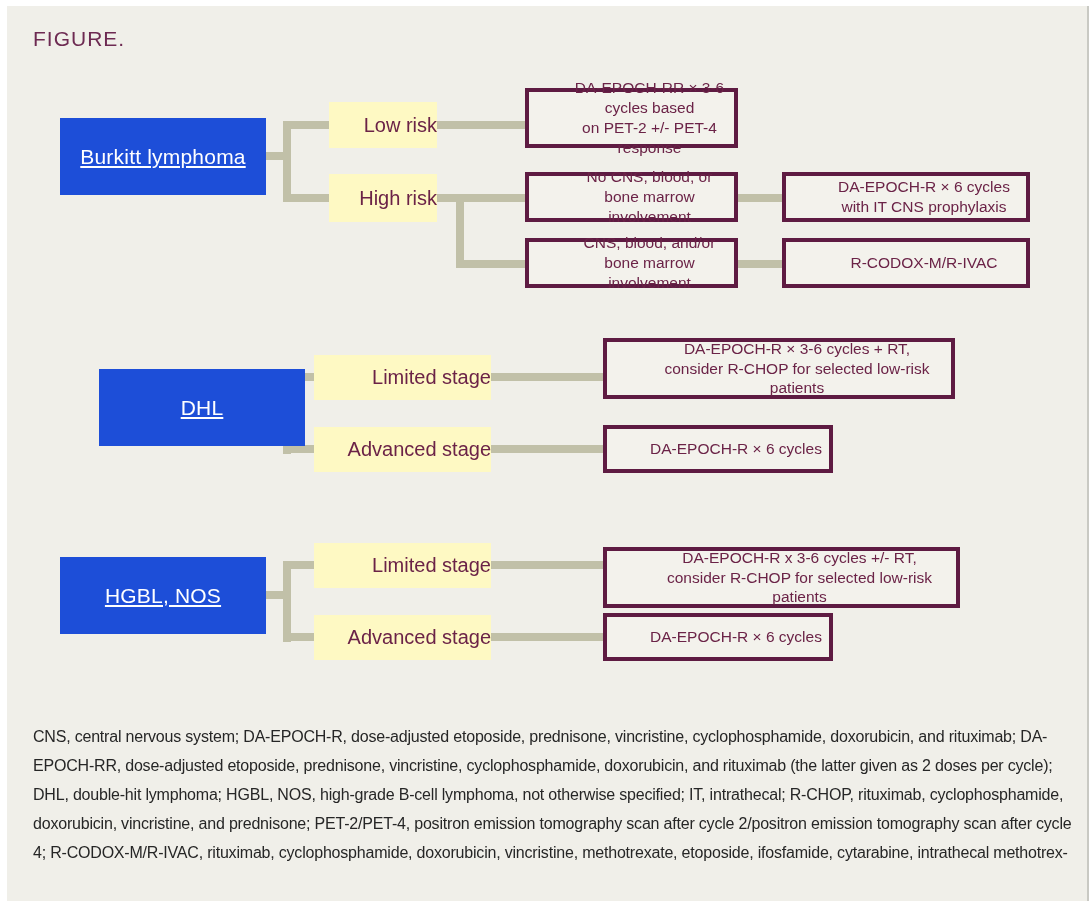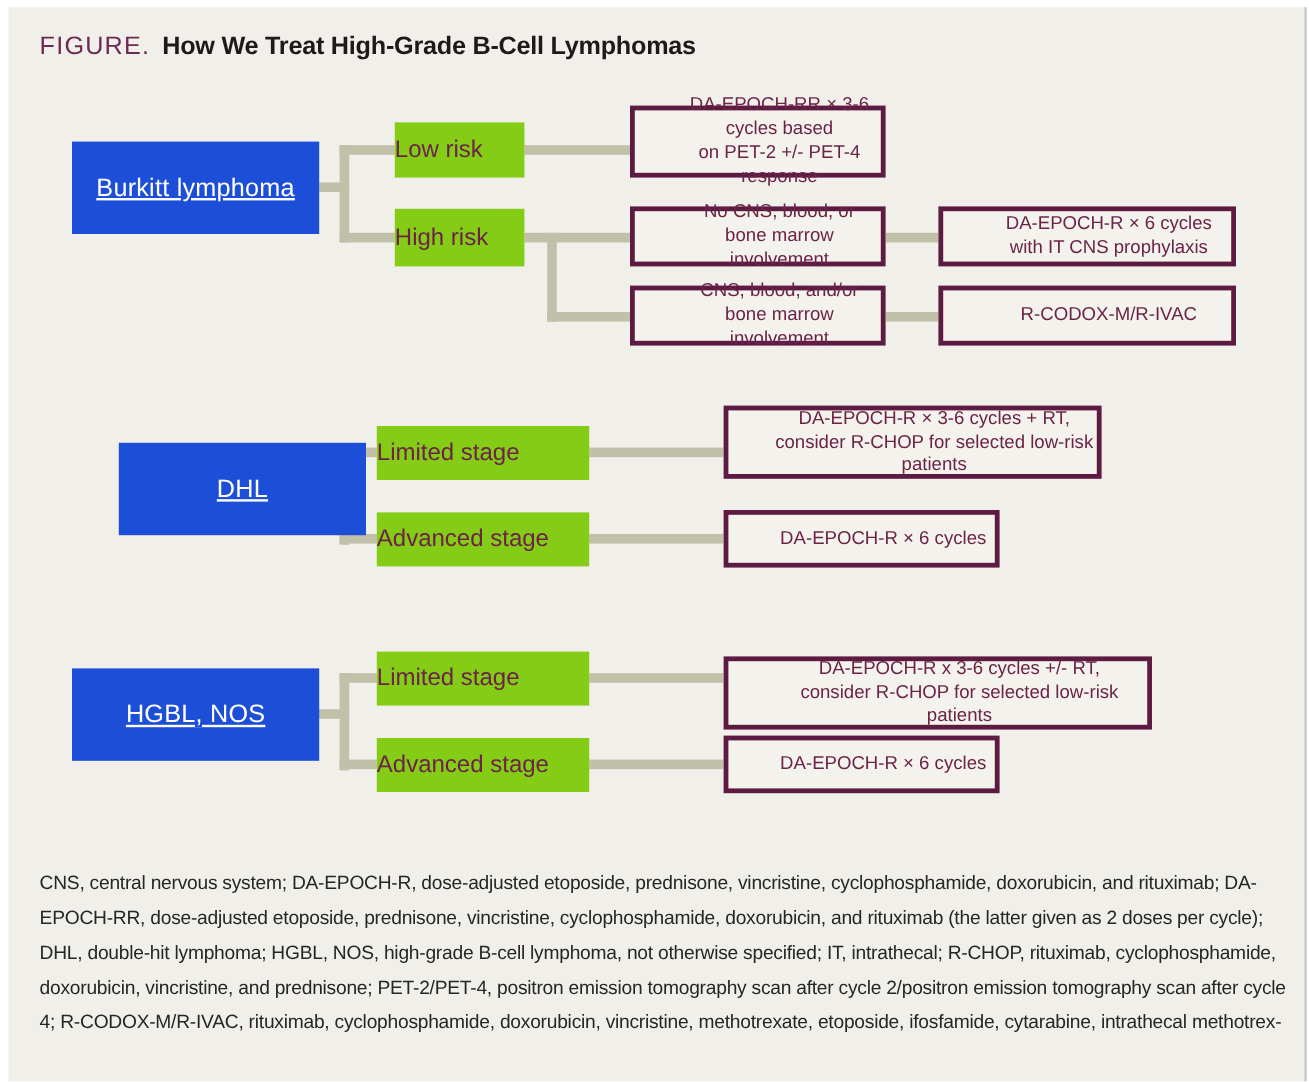--- a/index.html
+++ b/index.html
@@ -18,22 +18,22 @@
   }
   .title-label { color:#6d2a52; font-weight:400; letter-spacing:1px; font-stretch:condensed; }
   .title-text  { color:#1e1a1b; font-weight:700; letter-spacing:-0.2px; font-stretch:condensed; }
 
   .root-box {
     position:absolute; background:#1d4ed8; color:#ffffff;
     display:flex; align-items:center; justify-content:center;
     font-size:21px; font-stretch:condensed; letter-spacing:0.2px; text-align:center;text-decoration:underline;
   }
   .branch-box {
-    position:absolute; background:#84cc16; color:#6b2347;
-    display:flex; align-items:center; justify-content:flex-start;
+    position:absolute; background:#fef9c3; color:#6b2347;
+    display:flex; align-items:center; justify-content:flex-end;
     font-size:20px; font-stretch:condensed; text-align:center;
   }
   .tx-box {
     position:absolute; background:#f3f2ec; border:4px solid #5e1b42; color:#6b2347;
     display:flex; align-items:center; justify-content:center;
     font-size:15.5px; line-height:1.28; text-align:center; white-space:pre-line;
     font-stretch:condensed;
     padding-left:36px;
   }
   .line { position:absolute; background:#c1c0a8; }
@@ -45,21 +45,20 @@
   .footnote div { white-space:nowrap; }
 </style>
 </head>
 <body>
 
 <div class="figure">
   <div class="panel"></div>
 
   <div class="title-row">
     <span class="title-label">FIGURE.</span>
-    <span class="title-text">How We Treat High-Grade B-Cell Lymphomas</span>
   </div>
 
   <div class="line" style="left:266px; top:152px; width:25px; height:8px;"></div>
   <div class="line" style="left:283px; top:121px; width:8px;  height:81px;"></div>
   <div class="line" style="left:283px; top:121px; width:46px; height:8px;"></div>
   <div class="line" style="left:283px; top:194px; width:46px; height:8px;"></div>
   <div class="line" style="left:437px; top:121px; width:88px; height:8px;"></div>
   <div class="line" style="left:437px; top:194px; width:88px; height:8px;"></div>
   <div class="line" style="left:456px; top:194px; width:8px;  height:74px;"></div>
   <div class="line" style="left:456px; top:260px; width:69px; height:8px;"></div>
@@ -94,21 +93,21 @@
 
   <div class="root-box" style="left:60px; top:369px; width:206px; height:77px;margin-left:39px;">
     <span>DHL</span>
   </div>
   <div class="branch-box" style="left:314px; top:355px; width:177px; height:45px;">
     <span>Limited stage</span>
   </div>
   <div class="branch-box" style="left:314px; top:427px; width:177px; height:45px;">
     <span>Advanced stage</span>
   </div>
-  <div class="tx-box" style="left:603px; top:338px; width:315px; height:61px;">DA-EPOCH-R × 3-6 cycles + RT,
+  <div class="tx-box" style="left:603px; top:338px; width:352px; height:61px;">DA-EPOCH-R × 3-6 cycles + RT,
 consider R-CHOP for selected low-risk patients</div>
   <div class="tx-box" style="left:603px; top:425px; width:230px; height:48px;">DA-EPOCH-R × 6 cycles</div>
 
   <div class="line" style="left:265px; top:591px; width:26px; height:8px;"></div>
   <div class="line" style="left:283px; top:561px; width:8px;  height:81px;"></div>
   <div class="line" style="left:283px; top:561px; width:31px; height:8px;"></div>
   <div class="line" style="left:283px; top:633px; width:31px; height:8px;"></div>
   <div class="line" style="left:491px; top:561px; width:112px; height:8px;"></div>
   <div class="line" style="left:491px; top:633px; width:112px; height:8px;"></div>
 

